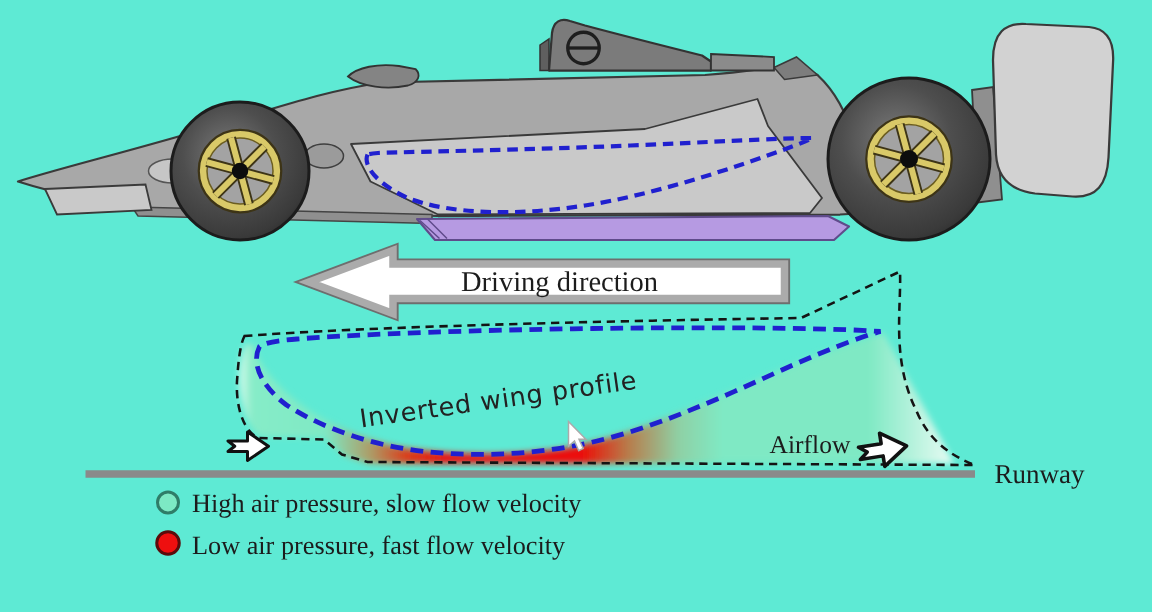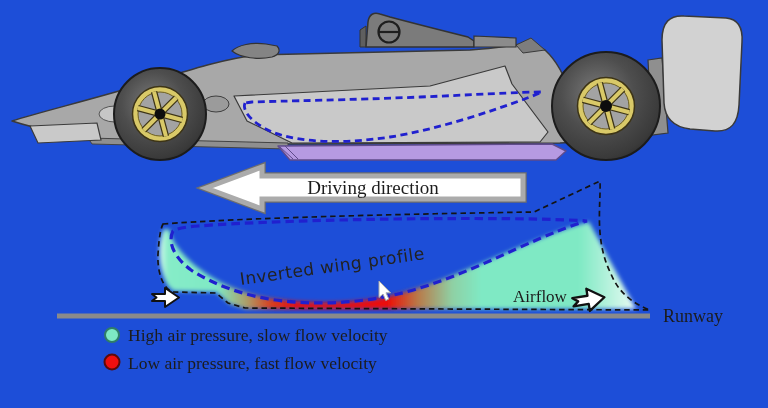--- a/index.html
+++ b/index.html
@@ -1,17 +1,17 @@
 <!DOCTYPE html>
 <html><head>
 <meta charset="utf-8">
 <style>
   html,body{margin:0;padding:0;background:#ffffff;}
   .stage{
-    position:relative;width:768px;height:408px;background:#1d4ed8;overflow:hidden;
+    position:relative;width:768px;height:408px;background:#5eead4;overflow:hidden;
     font-family:"Liberation Serif", serif;
   }
   svg text{user-select:none;}
   .serif-label{font-family:"Liberation Serif", serif;fill:#1c1c1c;}
   .sans-label{font-family:"DejaVu Sans", sans-serif;fill:#222222;}
 </style>
 </head>
 <body>
 
 <div class="stage">

